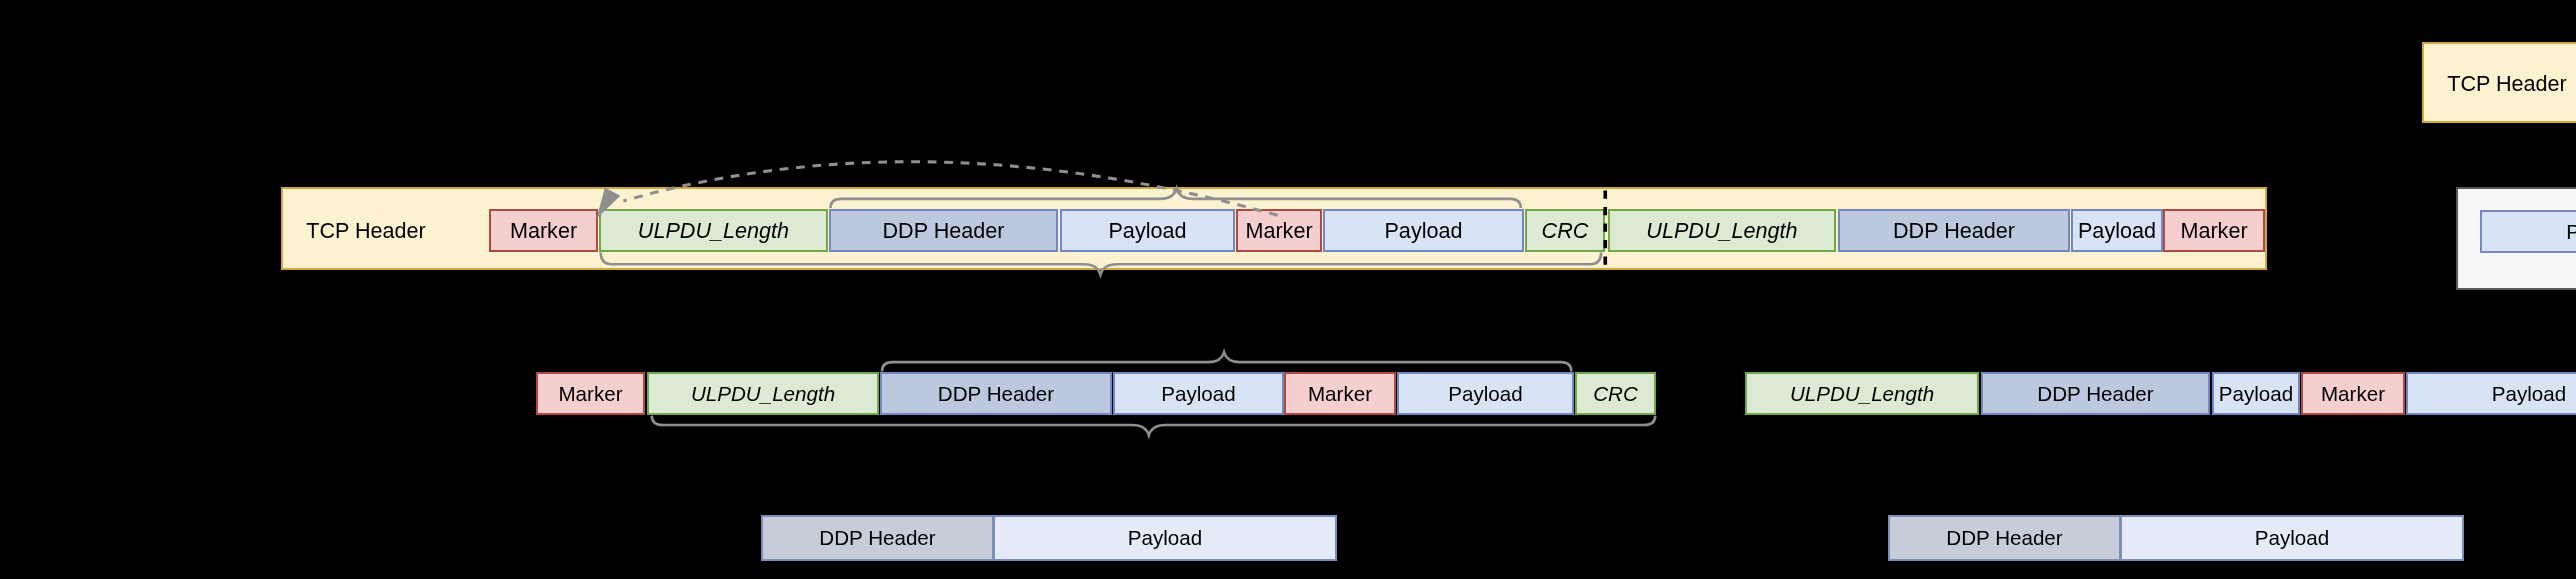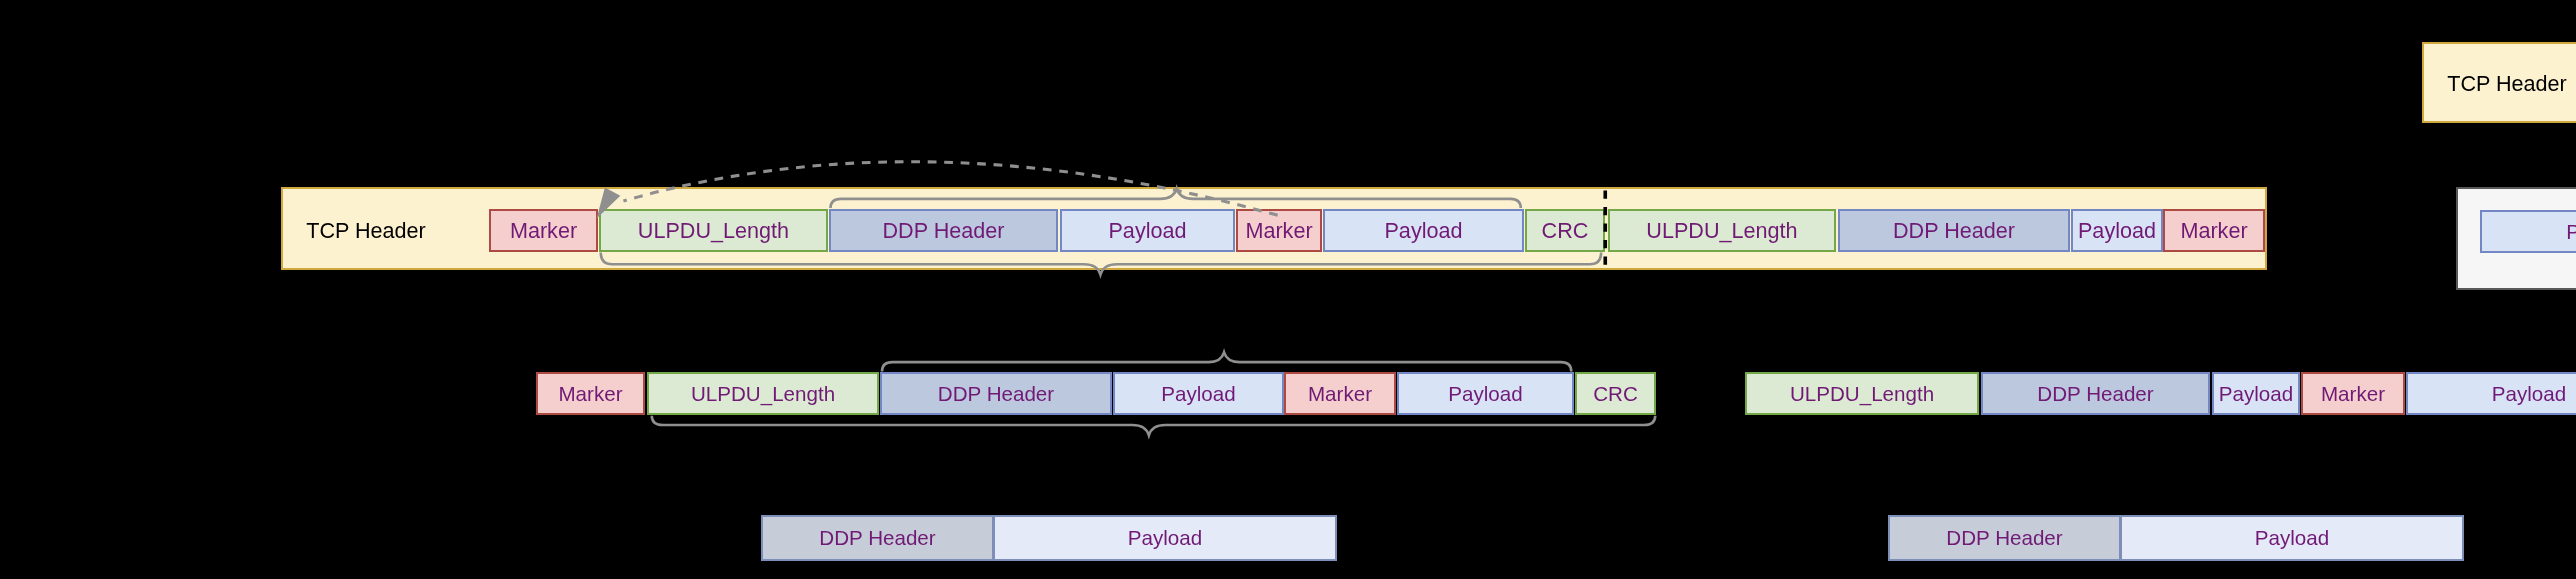--- a/index.html
+++ b/index.html
@@ -1,21 +1,21 @@
 <!DOCTYPE html>
 <html style="font-size:8.2px"><head>
 <meta charset="utf-8">
 <style>
   html,body{margin:0;padding:0;background:#000;}
   #canvas{position:relative;width:3806px;height:579px;background:#000;overflow:hidden;
           font-family:"Liberation Sans",sans-serif;}
   .box{position:absolute;box-sizing:border-box;display:flex;align-items:center;justify-content:center;
-       text-align:center;color:#701a75;white-space:nowrap;}
+       text-align:center;color:#000000;white-space:nowrap;}
   .b-yellow{background:#fcf2cf;border:2.1px solid #cfa83e;}
-  .b-green {background:#dcead3;border:2.1px solid #73a747;}
+  .b-green {background:#dcead3;border:2.1px solid #73a747;font-style:italic;}
   .b-red   {background:#f4cfcd;border:2.1px solid #ad4a43;}
   .b-blue  {background:#d9e3f6;border:2.1px solid #7387c5;}
   .b-ddp   {background:#bcc8de;border:2.1px solid #7387c5;}
   .b-ddp2  {background:#c6cdd9;border:2.1px solid #7d8fb8;}
   .b-blue2 {background:#e5eaf8;border:2.1px solid #7d8fb8;}
   .b-buffer{background:#f6f6f6;border:2.1px solid #595959;}
   .t-lg{font-size:21.6px;} .t-md{font-size:20.6px;}
   .title{position:absolute;font-size:21.6px;color:#000;display:flex;align-items:center;justify-content:center;}
   .caption{position:absolute;font-size:20.6px;color:#3a3a3a;display:flex;align-items:center;justify-content:center;}
   svg.overlay{position:absolute;left:0;top:0;pointer-events:none;}

